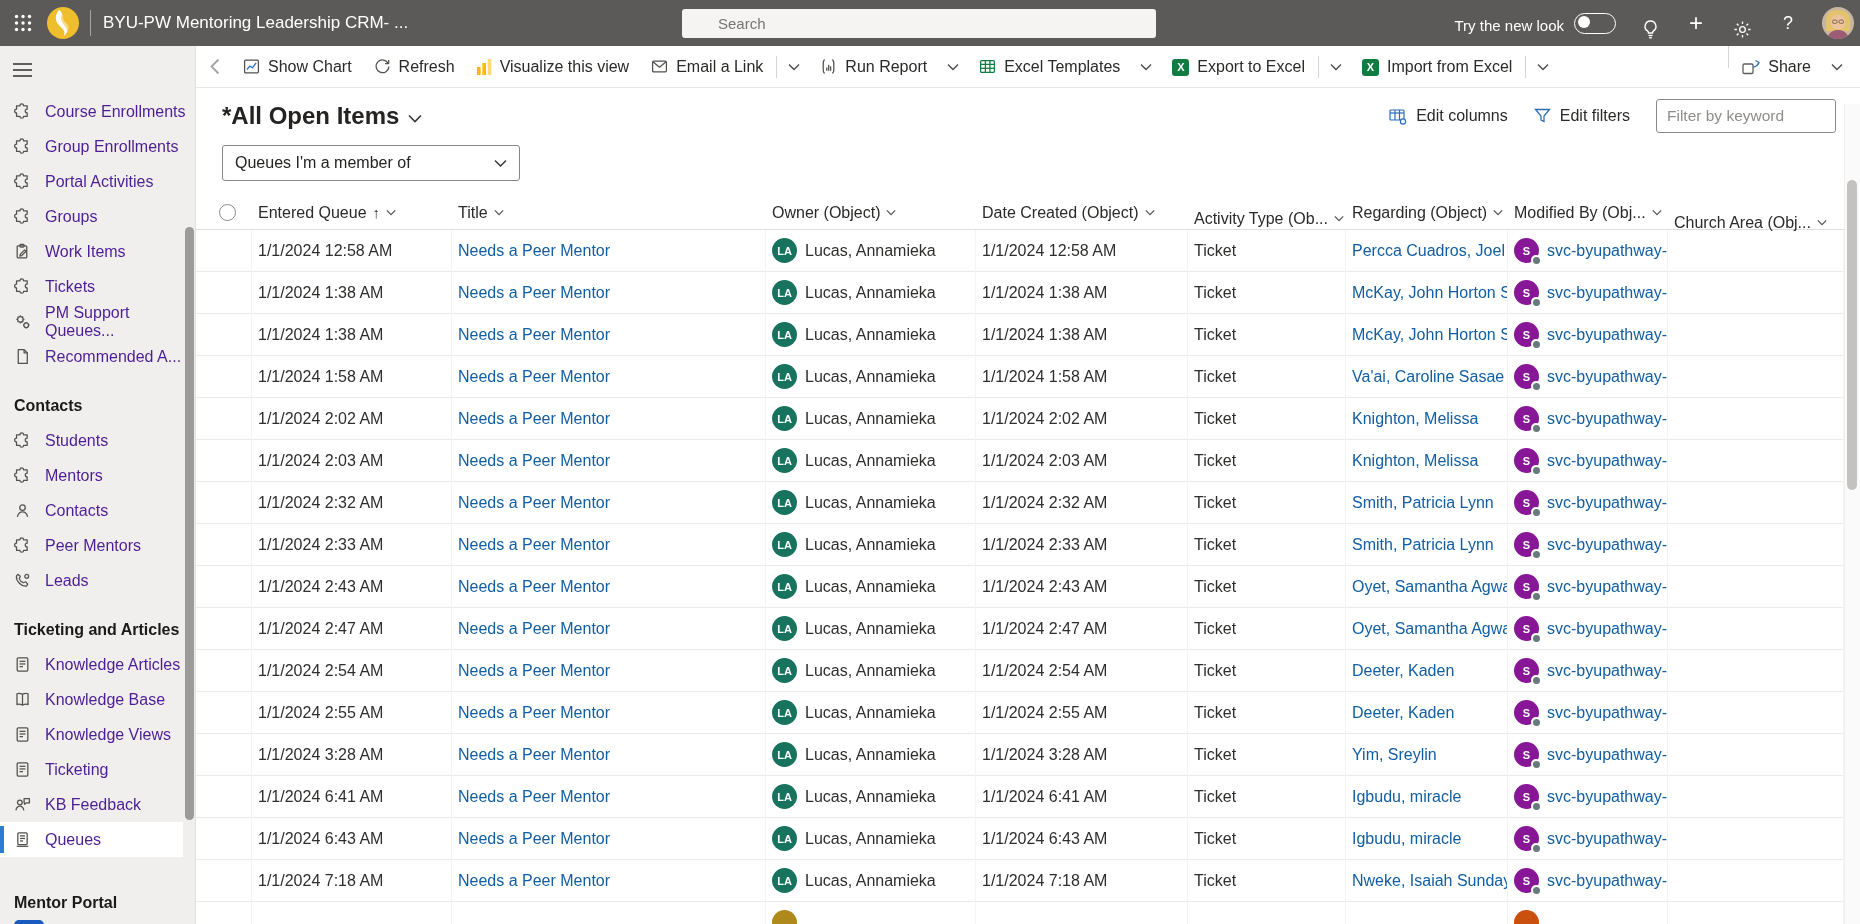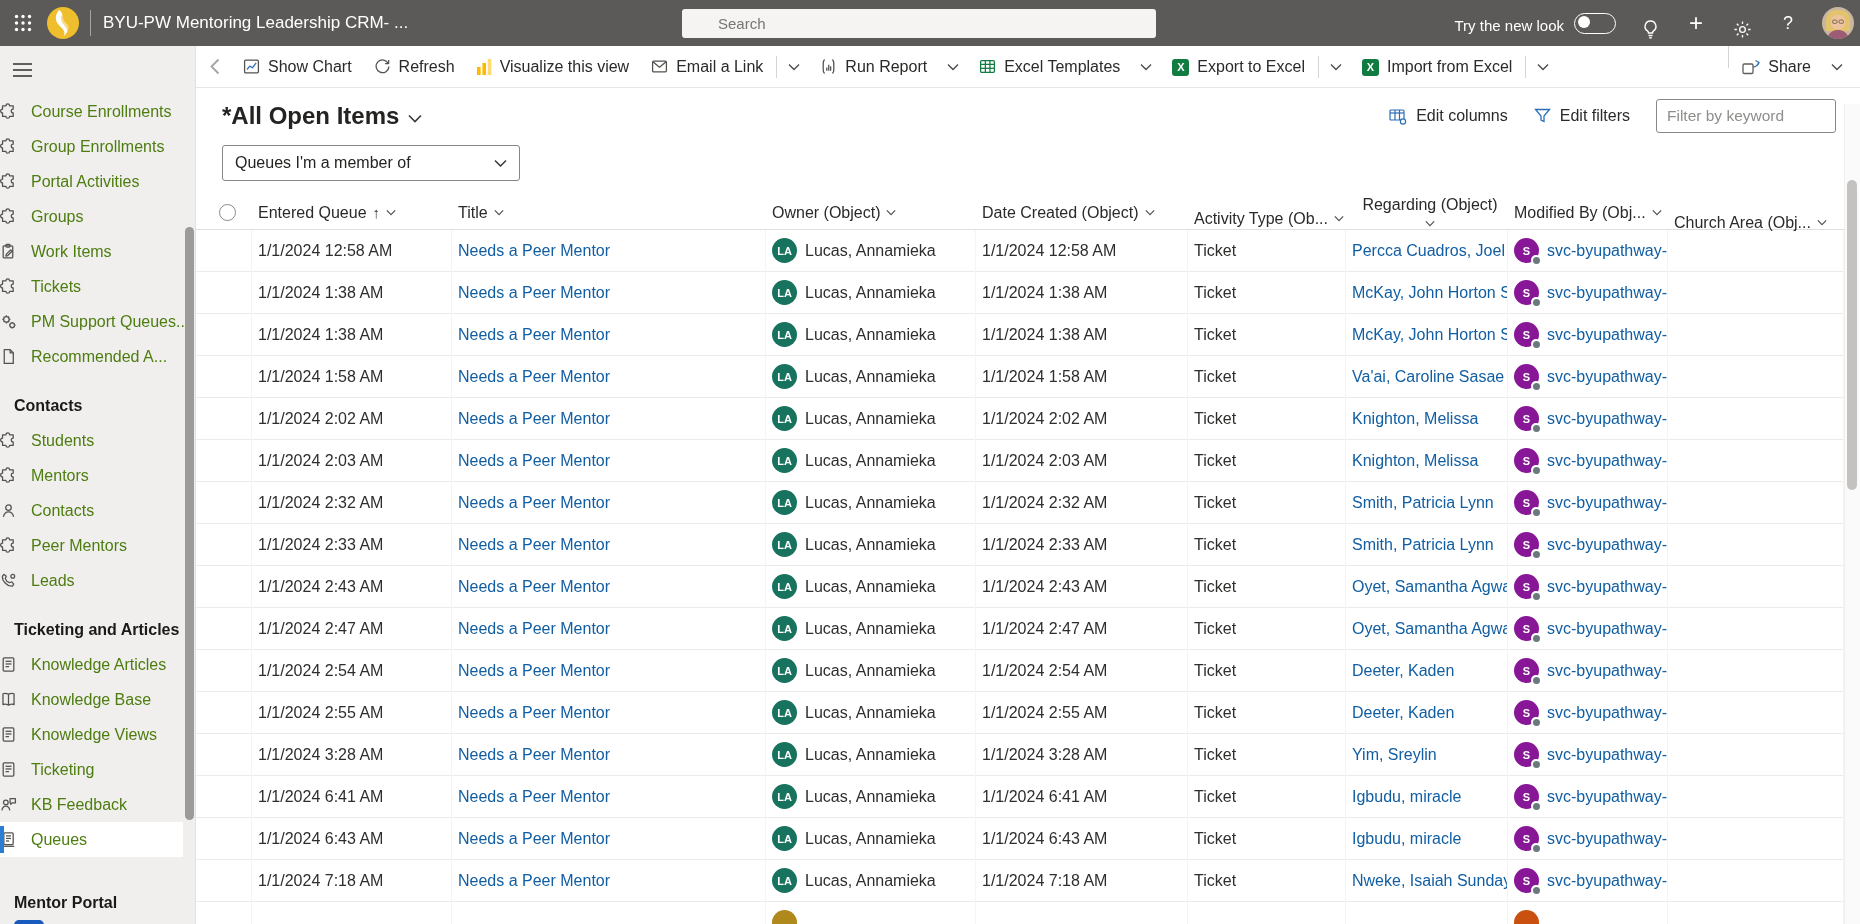--- a/index.html
+++ b/index.html
@@ -21,21 +21,21 @@
 .toggle .knob{position:absolute;left:3px;top:2.5px;width:12px;height:12px;border-radius:50%;background:#fff}
 .tb-ic{width:24px;text-align:center;font-size:19px;color:#fff;cursor:pointer;line-height:46px}
 .tb-avatar{width:32px;height:32px;border-radius:50%;overflow:hidden;cursor:pointer;flex:none}
 
 .sidebar{position:absolute;top:46px;left:0;width:196px;bottom:0;background:#f0efee;border-right:1px solid #e3e1df;overflow:hidden}
 .burger{height:48px;display:flex;align-items:center;padding-left:13px;cursor:pointer;color:#3b3a39}
 .side-section{margin-top:14px}
 .side-section.first{margin-top:0}
 .side-section.last{margin-top:28px}
 .side-header{height:35px;display:flex;align-items:center;padding-left:14px;font-weight:bold;font-size:16px;color:#1b1a19}
-.side-item{height:35px;display:flex;align-items:center;gap:13px;font-size:16px;color:#4d7c0f;cursor:pointer;position:relative}
+.side-item{height:35px;display:flex;align-items:center;padding-left:14px;gap:13px;font-size:16px;color:#4c1d95;cursor:pointer;position:relative}
 .side-item .sicon{color:#484644;flex:none;width:18px}
 .side-item.active{background:#fff;margin-right:12px}
 .side-item.active::before{content:"";position:absolute;left:0;top:4px;bottom:4px;width:4px;background:#2b7cd3}
 .side-scrollthumb{position:absolute;right:1px;top:181px;width:9px;height:593px;background:#9d9b99;border-radius:5px}
 .blue-tile{width:30px;height:30px;background:#185abd;border-radius:5px;margin-left:14px}
 
 .main{position:absolute;top:46px;left:196px;right:0;bottom:0;background:#fff}
 
 .cmdbar{height:42px;display:flex;align-items:center;border-bottom:1px solid #e8e6e4;padding-left:2px;white-space:nowrap}
 .cmd-back{width:34px;height:42px;display:flex;align-items:center;justify-content:center;color:#a6a4a2;cursor:pointer}
@@ -562,21 +562,21 @@
           </span>
         </div>
         <div class="g-hcell" style="width: 158px; margin-top: 12px;">
           <span>Activity Type (Ob...</span>
           <span class="hchev">
             <svg width="10" height="7" viewBox="0 0 12 8" fill="none" stroke="#565452" stroke-width="1.5">
               <polyline points="1,1.5 6,6.5 11,1.5"></polyline>
             </svg>
           </span>
         </div>
-        <div class="g-hcell" style="width: 162px; flex-direction: column;">
+        <div class="g-hcell" style="width: 162px;">
           <span>Regarding (Object)</span>
           <span class="hchev">
             <svg width="10" height="7" viewBox="0 0 12 8" fill="none" stroke="#565452" stroke-width="1.5">
               <polyline points="1,1.5 6,6.5 11,1.5"></polyline>
             </svg>
           </span>
         </div>
         <div class="g-hcell" style="width: 160px;">
           <span>Modified By (Obj...</span>
           <span class="hchev">

